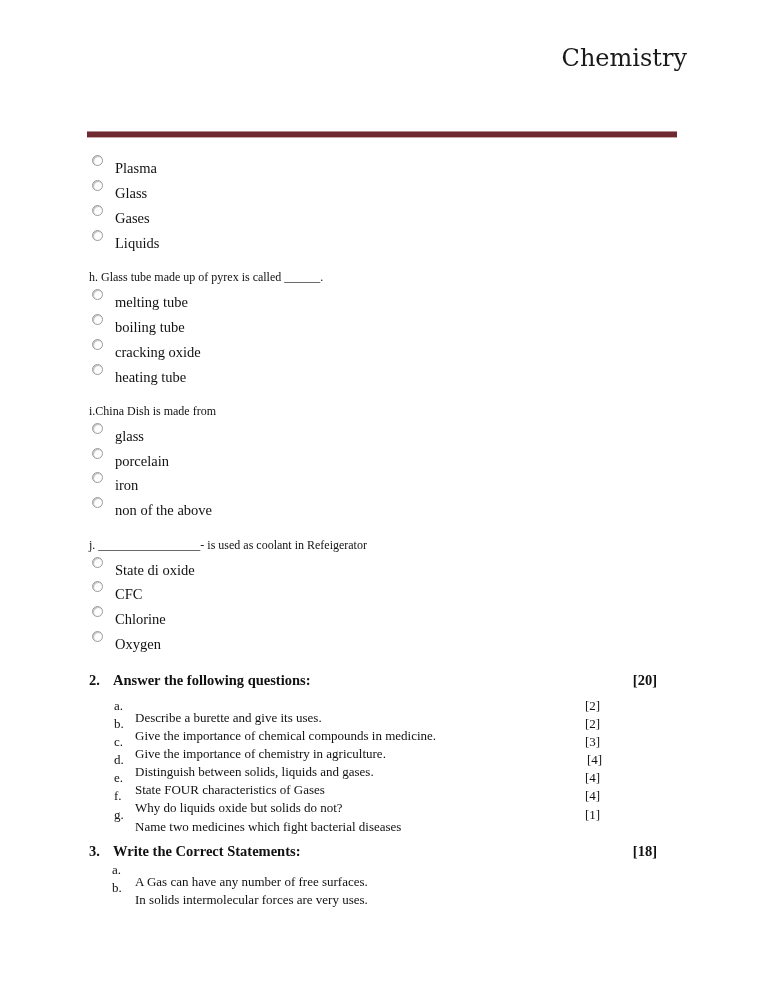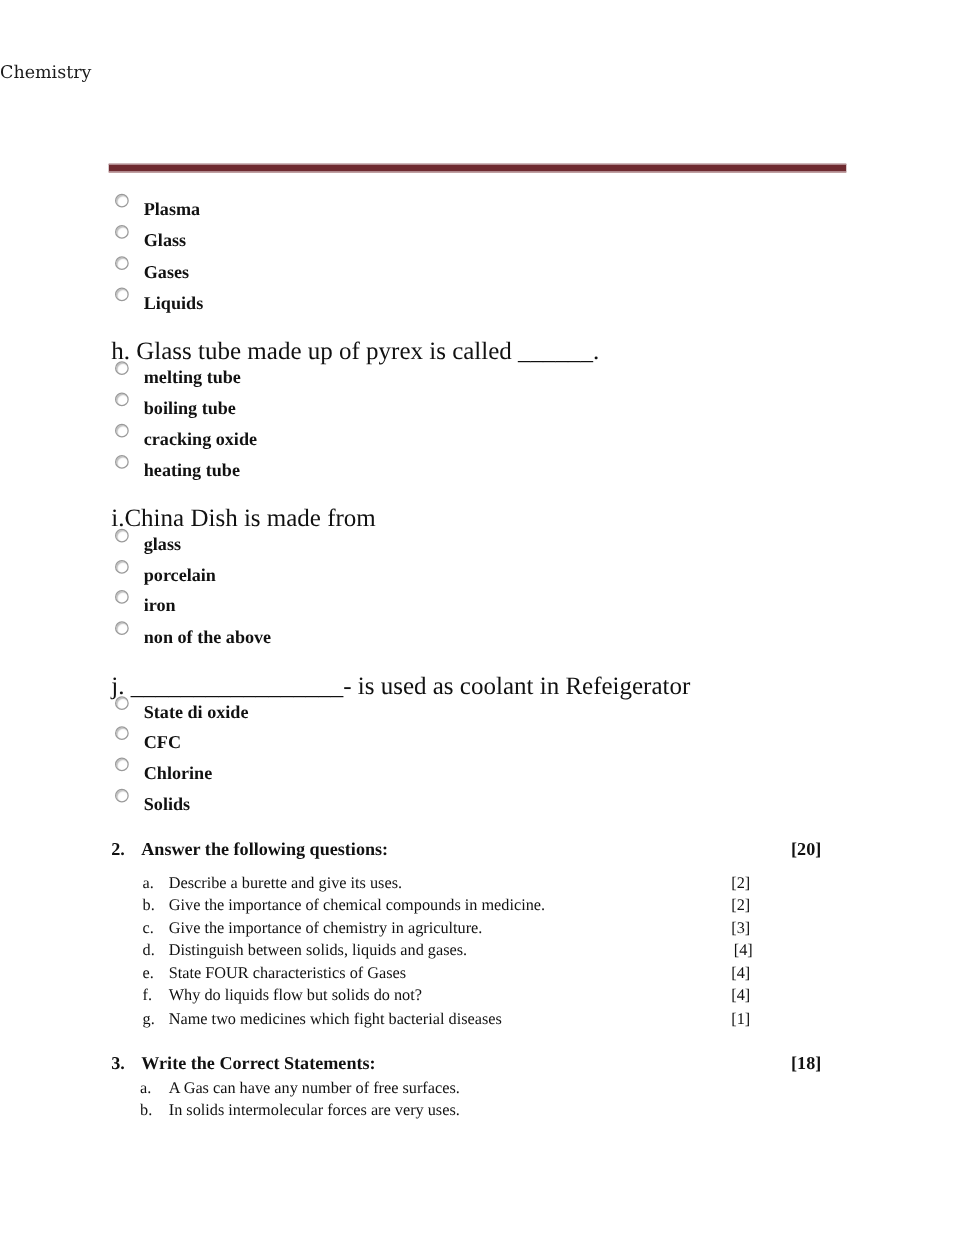--- a/index.html
+++ b/index.html
@@ -1,33 +1,33 @@
 <!DOCTYPE html>
 <html><head>
 <meta charset="utf-8">
 <style>
   html, body { margin: 0; padding: 0; background: #ffffff; }
   body { width: 765px; height: 990px; position: relative; overflow: hidden; color: #111; }
-  .title-block { position: absolute; top: 46px; left: 0; width: 687px; text-align: left;
-    font-family: "DejaVu Serif", serif; font-size: 14px; line-height: 24px; color: #1a1a1a; }
+  .title-block { position: absolute; top: 46px; left: 0; width: 687px; text-align: right;
+    font-family: "DejaVu Serif", serif; font-size: 24px; line-height: 24px; color: #1a1a1a; }
   .rule { position: absolute; left: 87px; width: 590px; top: 131px; height: 5px;
     background: #6e2a30; border-top: 1px solid #b08a8e; border-bottom: 1px solid #c7a9ac; }
   .opt { position: absolute; left: 92px; height: 22px; font-family: "Liberation Serif", serif; font-size: 14.5px; }
   .opt .radio { position: absolute; left: 0; top: 0; width: 9px; height: 9px; border-radius: 50%;
     border: 1px solid #9a9a9a; background: #fff; box-shadow: inset 1px 1px 1px #bdbdbd; }
-  .opt .lbl { position: absolute; left: 23px; top: 5px; white-space: nowrap; font-weight: bold; }
-  .q { position: absolute; left: 89px; font-family: "Liberation Serif", serif; font-size: 20px; white-space: nowrap; }
+  .opt .lbl { position: absolute; left: 23px; top: 5px; white-space: nowrap; }
+  .q { position: absolute; left: 89px; font-family: "Liberation Serif", serif; font-size: 12px; white-space: nowrap; }
   .sec { position: absolute; left: 89px; width: 568px; font-family: "Liberation Serif", serif;
     font-size: 14.5px; font-weight: bold; }
   .sec .num { position: absolute; left: 0; }
   .sec .txt { position: absolute; left: 24px; white-space: nowrap; }
   .sec .marks { position: absolute; right: 0; }
   .item { position: absolute; left: 114px; width: 490px; font-family: "Liberation Serif", serif; font-size: 13px; }
   .item .letter { position: absolute; left: 0; }
-  .item .txt { position: absolute; left: 21px; white-space: nowrap; }
+  .item .txt { position: absolute; left: 21px; white-space: nowrap; margin-top: 12px; }
   .item .marks { position: absolute; left: 471px; }
 </style>
 </head>
 <body>
 
 <div class="title-block">
   <div>Chemistry</div>
 </div>
 
 <div class="rule"></div>
@@ -93,21 +93,21 @@
 <div class="opt" style="top:581px">
   <span class="radio"></span>
   <span class="lbl">CFC</span>
 </div>
 <div class="opt" style="top:606px">
   <span class="radio"></span>
   <span class="lbl">Chlorine</span>
 </div>
 <div class="opt" style="top:631px">
   <span class="radio"></span>
-  <span class="lbl">Solids</span>
+  <span class="lbl">Oxygen</span>
 </div>
 
 <div class="sec" style="top:672px">
   <span class="num">2.</span>
   <span class="txt">Answer the following questions:</span>
   <span class="marks">[20]</span>
 </div>
 
 <div class="item" style="top:698px">
   <span class="letter">a.</span>
@@ -129,21 +129,21 @@
   <span class="txt">Distinguish between solids, liquids and gases.</span>
   <span class="marks" style="left:473px">[4]</span>
 </div>
 <div class="item" style="top:770px">
   <span class="letter">e.</span>
   <span class="txt">State FOUR characteristics of Gases</span>
   <span class="marks">[4]</span>
 </div>
 <div class="item" style="top:788px">
   <span class="letter">f.</span>
-  <span class="txt">Why do liquids flow but solids do not?</span>
+  <span class="txt">Why do liquids oxide but solids do not?</span>
   <span class="marks">[4]</span>
 </div>
 <div class="item" style="top:807px">
   <span class="letter">g.</span>
   <span class="txt">Name two medicines which fight bacterial diseases</span>
   <span class="marks">[1]</span>
 </div>
 
 <div class="sec" style="top:843px">
   <span class="num">3.</span>

